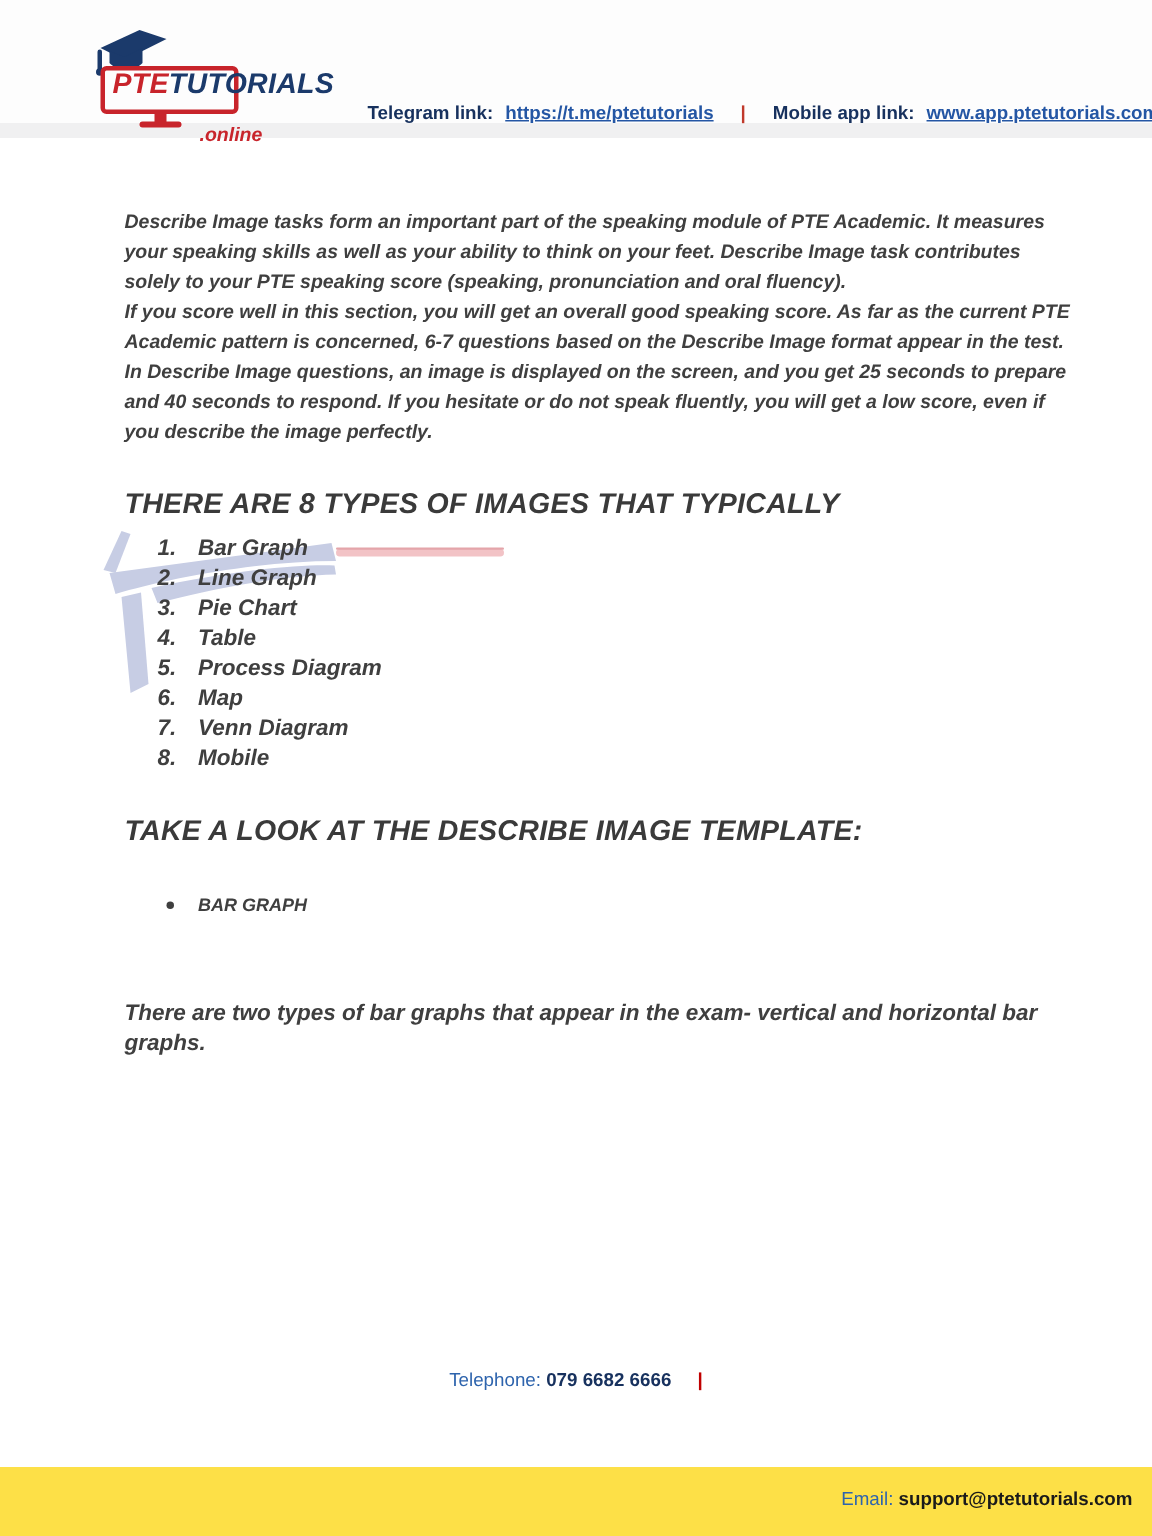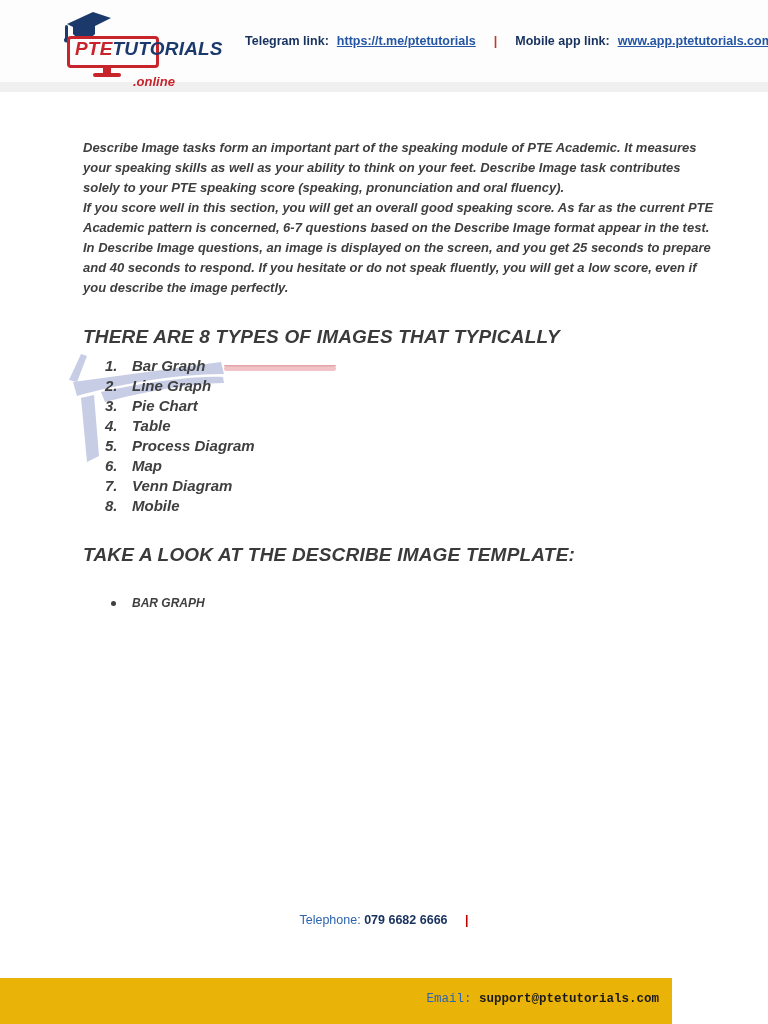--- a/index.html
+++ b/index.html
@@ -11,21 +11,21 @@
     font-family: "Liberation Sans", sans-serif;
     position: relative;
     overflow: hidden;
   }
 
   
   .page-header {
     height: 82px;
     background: #fdfdfd;
     display: flex;
-    align-items: center;
+    align-items: flex-end;
     padding: 0 30px 0 45px;
   }
   .logo {
     position: relative;
     width: 160px;
     height: 64px;
     flex: 0 0 auto;
     margin-top: 2px;
   }
   .logo-monitor {
@@ -177,24 +177,23 @@
     font-weight: bold;
     white-space: nowrap;
   }
   .phone-label { color: #2e64ad; font-weight: normal; }
   .phone-number { color: #17315e; font-weight: bold; }
   .phone-sep { color: #c00000; padding-left: 14px; }
 
   .bottom-band {
     position: absolute;
     left: 0; top: 978px;
-    width: 672px;
+    width: 768px;
     height: 46px;
-    background: #eab308;
-    font-family: Liberation Mono, monospace;
+    background: #fde047;
   }
   .email-line {
     position: absolute;
     top: 14px;
     right: 13px;
     font-size: 12.5px;
     white-space: nowrap;
   }
   .email-label { color: #2e64ad; }
   .email-address { color: #1a1a1a; font-weight: bold; }
@@ -263,20 +262,21 @@
     </ol>
   </div>
 
   <div class="section-heading heading2">TAKE A LOOK AT THE DESCRIBE IMAGE TEMPLATE:</div>
 
   <div class="bullet-row">
     <span class="bullet-dot"></span>
     <span>BAR GRAPH</span>
   </div>
 
+  <p class="doc-para closing-para">There are two types of bar graphs that appear in the exam- vertical and horizontal bar graphs.</p>
 </div>
 
 <div class="phone-line">
   <span class="phone-label">Telephone:</span>
   <span class="phone-number">079 6682 6666</span>
   <span class="phone-sep">|</span>
 </div>
 
 <div class="bottom-band">
   <div class="email-line">

